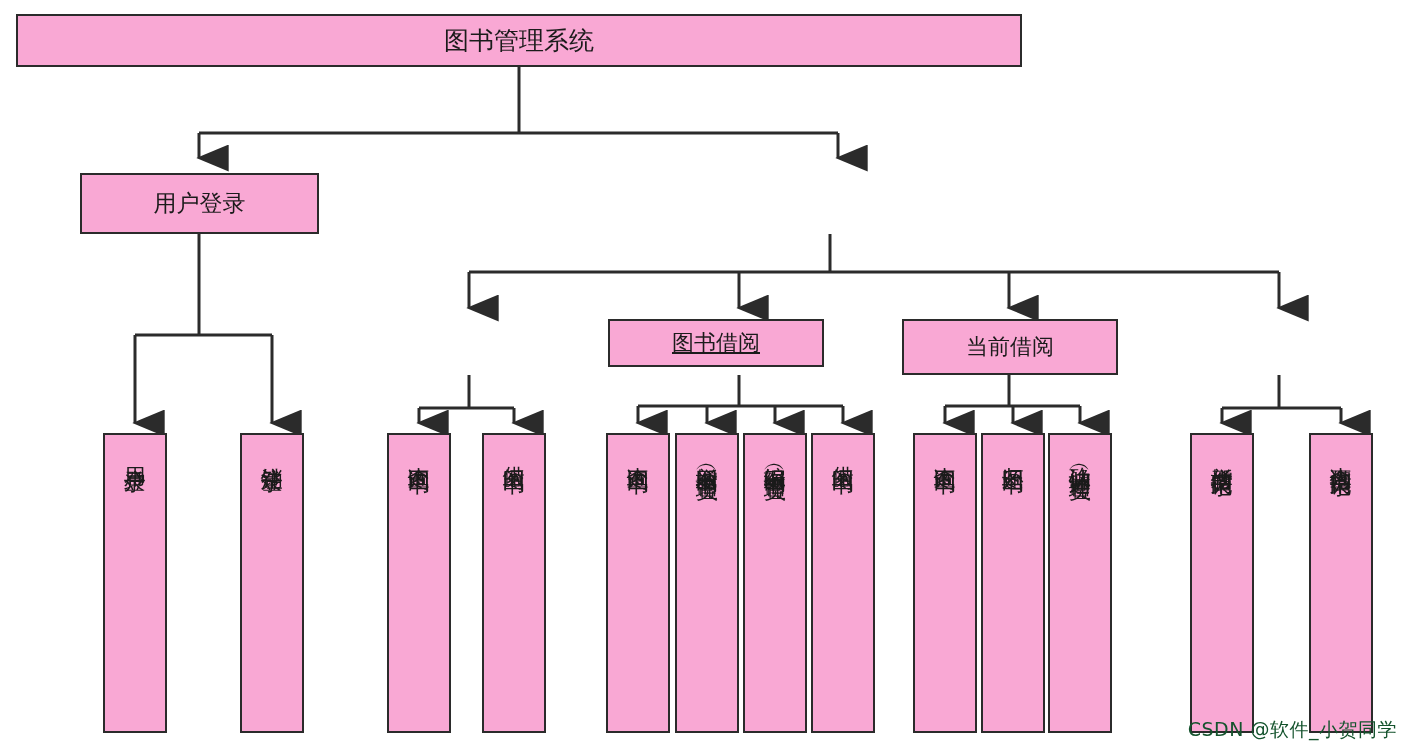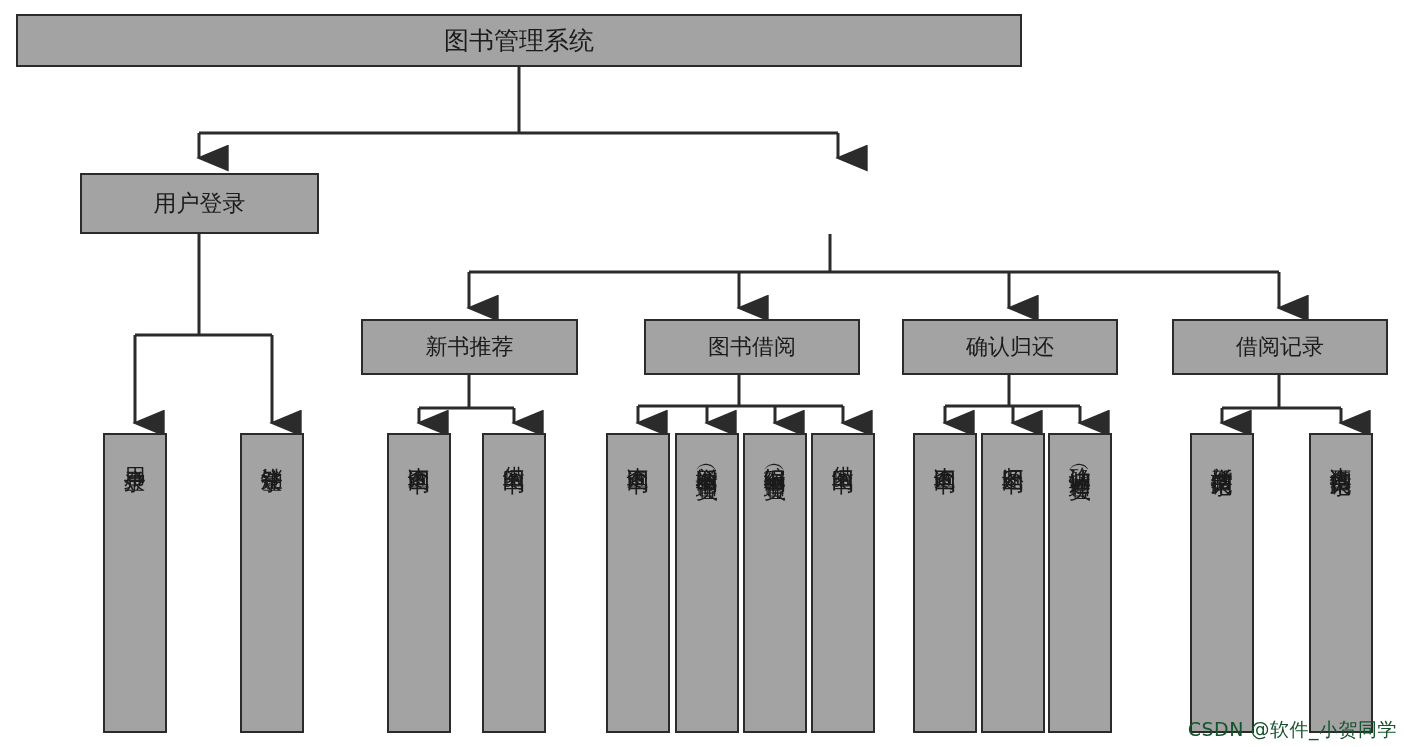--- a/index.html
+++ b/index.html
@@ -22,21 +22,21 @@
     left: 0;
     top: 0;
     width: 1405px;
     height: 747px;
     pointer-events: none;
   }
   .node {
     position: absolute;
     box-sizing: border-box;
     border: 2px solid #2b2b2b;
-    background: #a3a3a3;
+    background: #f9a8d4;
     display: flex;
     align-items: center;
     justify-content: center;
     color: #1b1b1b;
     z-index: 2;
   }
   .node.root {
     font-size: 25px;
   }
   .node.lvl2 {
@@ -125,31 +125,25 @@
   </svg>
 
   <div class="node root" style="left:16px; top:14px; width:1006px; height:53px;">
     <span>图书管理系统</span>
   </div>
 
   <div class="node lvl2" style="left:80px; top:173px; width:239px; height:61px;">
     <span>用户登录</span>
   </div>
 
-  <div class="node lvl3" style="left:361px; top:319px; width:217px; height:56px;">
-    <span>新书推荐</span>
-  </div>
-  <div class="node lvl3" style="left:644px; top:319px; width:216px; height:56px;">
+  <div class="node lvl3" style="left:608px; top:319px; width:216px; height:48px;text-decoration:underline;">
     <span>图书借阅</span>
   </div>
   <div class="node lvl3" style="left:902px; top:319px; width:216px; height:56px;">
-    <span>确认归还</span>
-  </div>
-  <div class="node lvl3" style="left:1172px; top:319px; width:216px; height:56px;">
-    <span>借阅记录</span>
+    <span>当前借阅</span>
   </div>
 
   <div class="node leaf" style="left:103px; top:433px; width:64px; height:300px;">
     <span class="vtext">用户登录</span>
   </div>
   <div class="node leaf" style="left:240px; top:433px; width:64px; height:300px;">
     <span class="vtext">注销登录</span>
   </div>
 
   <div class="node leaf" style="left:387px; top:433px; width:64px; height:300px;">

